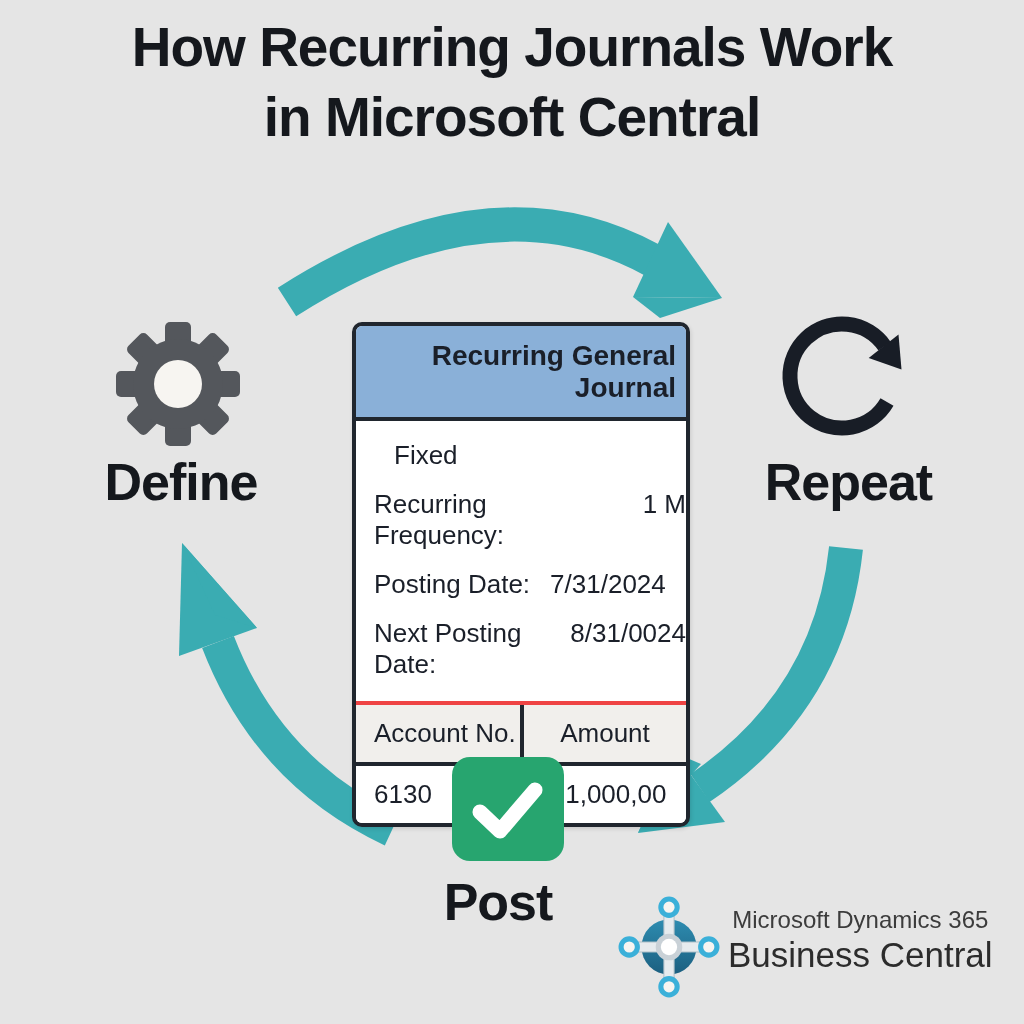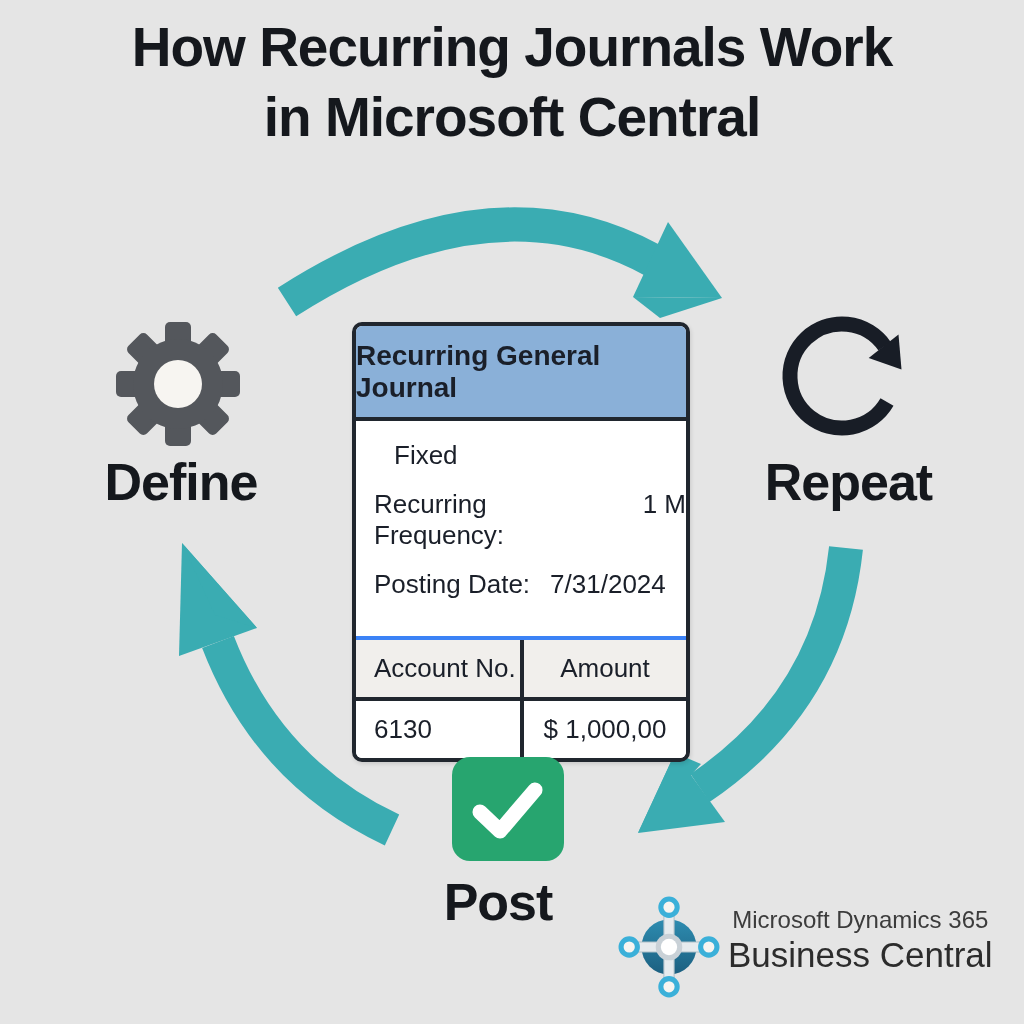--- a/index.html
+++ b/index.html
@@ -57,36 +57,36 @@
     border: 4px solid #20262e;
     border-radius: 10px;
     background: #ffffff;
     box-sizing: border-box;
     overflow: hidden;
     box-shadow: 1px 2px 4px rgba(0,0,0,0.12);
   }
   .card-header {
     background: #8ab0d8;
     border-bottom: 4px solid #20262e;
-    padding: 14px 0 13px;
-    text-align: left;
+    padding: 14px 10px 13px;
+    text-align: right;
     font-weight: bold;
     font-size: 28px;
     color: #1a1f29;
   }
   .card-fields { padding: 10px 0 12px 18px; }
   .field-row {
     display: flex;
     align-items: baseline;
     font-size: 26px;
     color: #1a1f29;
     padding: 9px 0;
   }
   .field-row .value { margin-left: 20px; white-space: nowrap; }
-  .card-table { border-top: 4px solid #3b82f6; margin-top: 15px; }
+  .card-table { border-top: 4px solid #ef4444; }
   .trow { display: flex; }
   .trow > div {
     box-sizing: border-box;
     font-size: 26px;
     color: #1a1f29;
     padding: 13px 0 13px 18px;
   }
   .trow .col-a { width: 168px; border-right: 4px solid #20262e; }
   .trow .col-b { flex: 1; text-align: center; padding-left: 0; }
   .thead > div { background: #f1efec; border-bottom: 4px solid #20262e; }
@@ -154,20 +154,24 @@
       <div class="field-row">
         <span class="value">Fixed</span>
       </div>
       <div class="field-row">
         <span class="label">Recurring Frequency:</span>
         <span class="value">1 M</span>
       </div>
       <div class="field-row">
         <span class="label">Posting Date:</span>
         <span class="value">7/31/2024</span>
+      </div>
+      <div class="field-row">
+        <span class="label">Next Posting Date:</span>
+        <span class="value">8/31/0024</span>
       </div>
     </div>
     <div class="card-table">
       <div class="trow thead">
         <div class="col-a">Account No.</div>
         <div class="col-b">Amount</div>
       </div>
       <div class="trow tbody">
         <div class="col-a">6130</div>
         <div class="col-b">$ 1,000,00</div>

